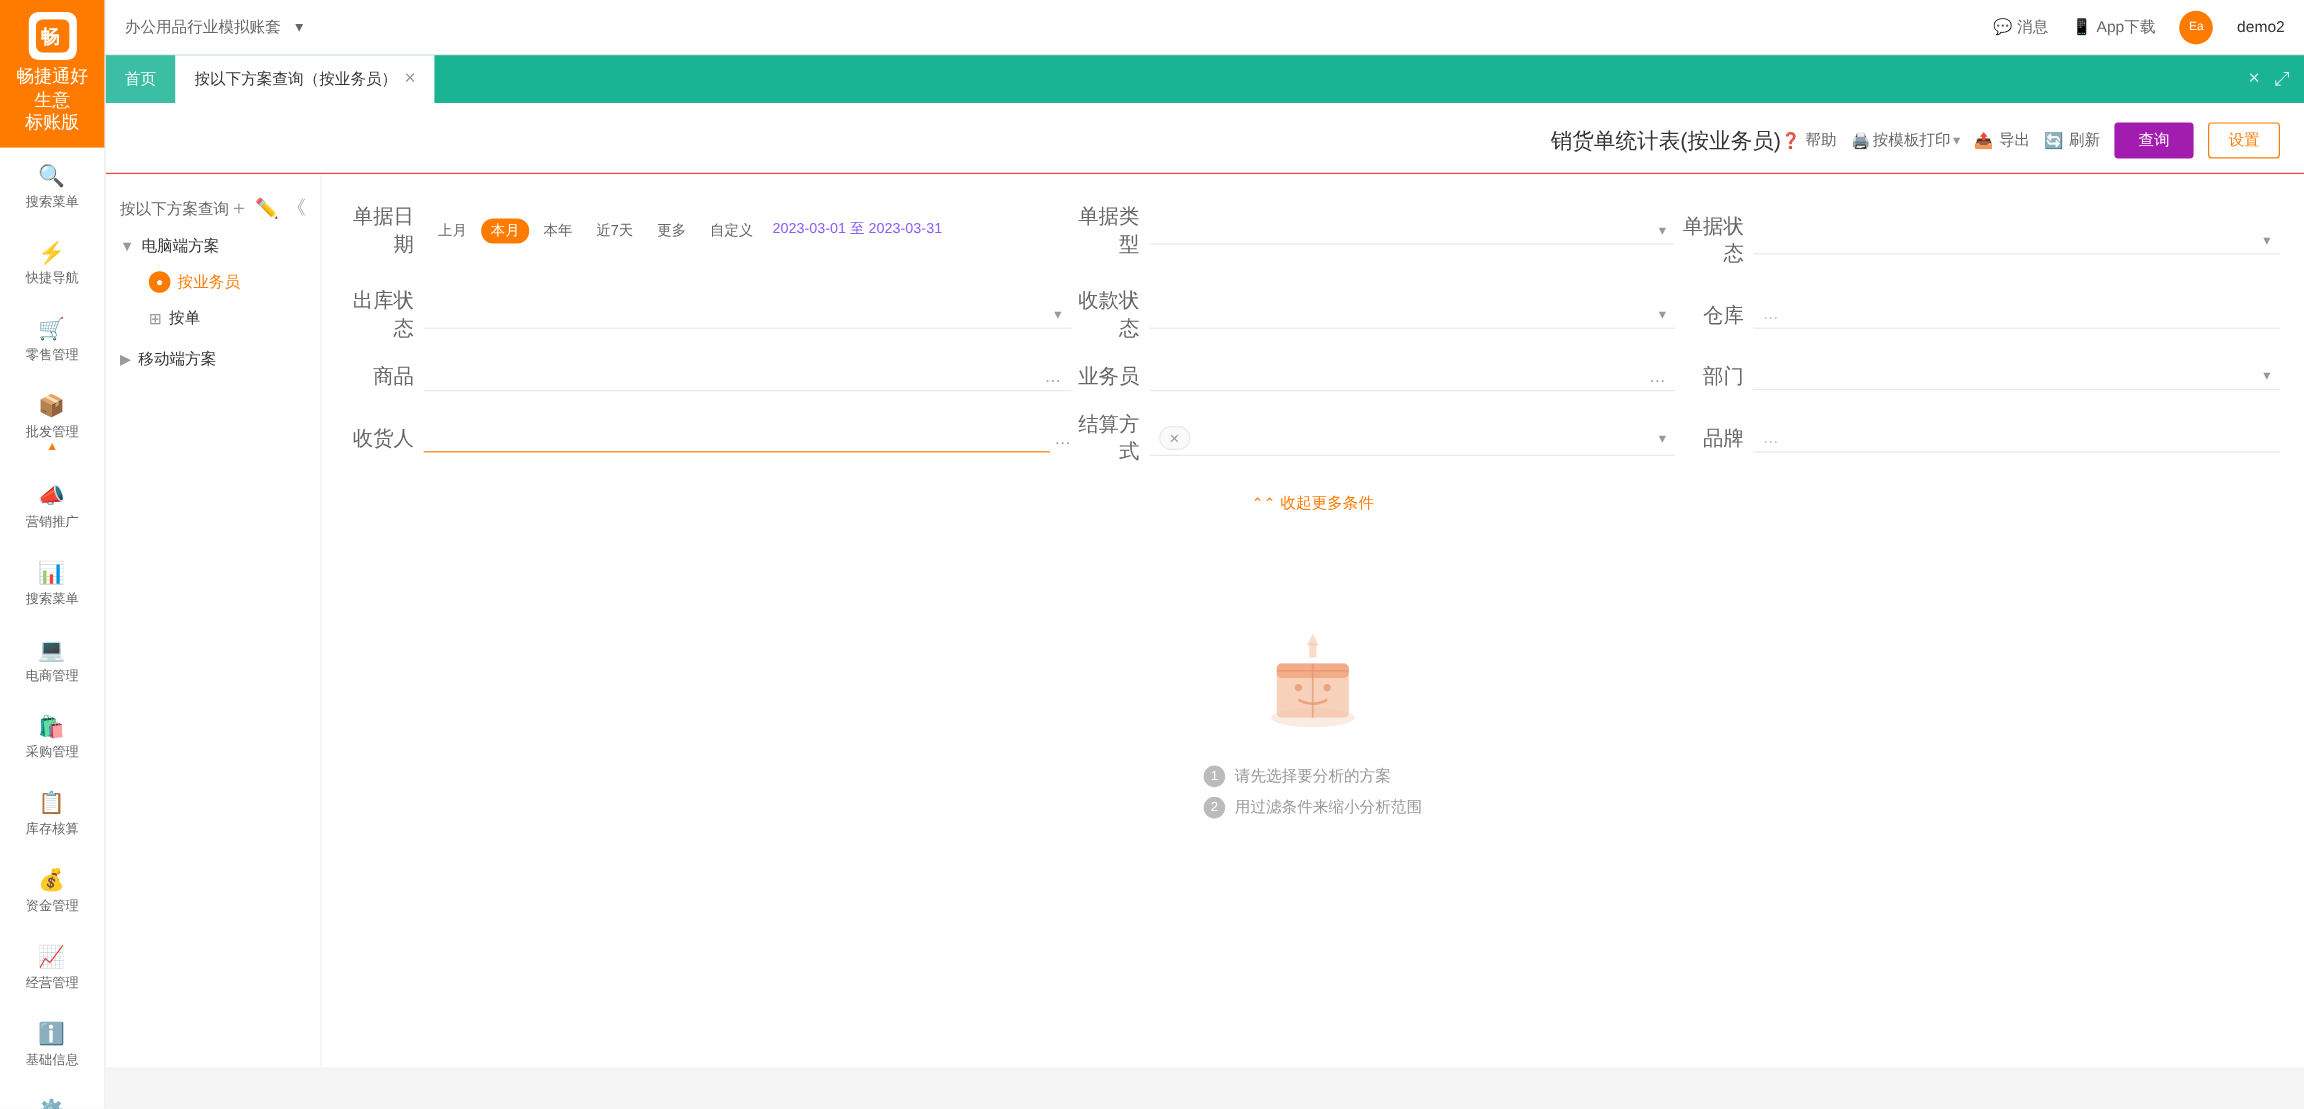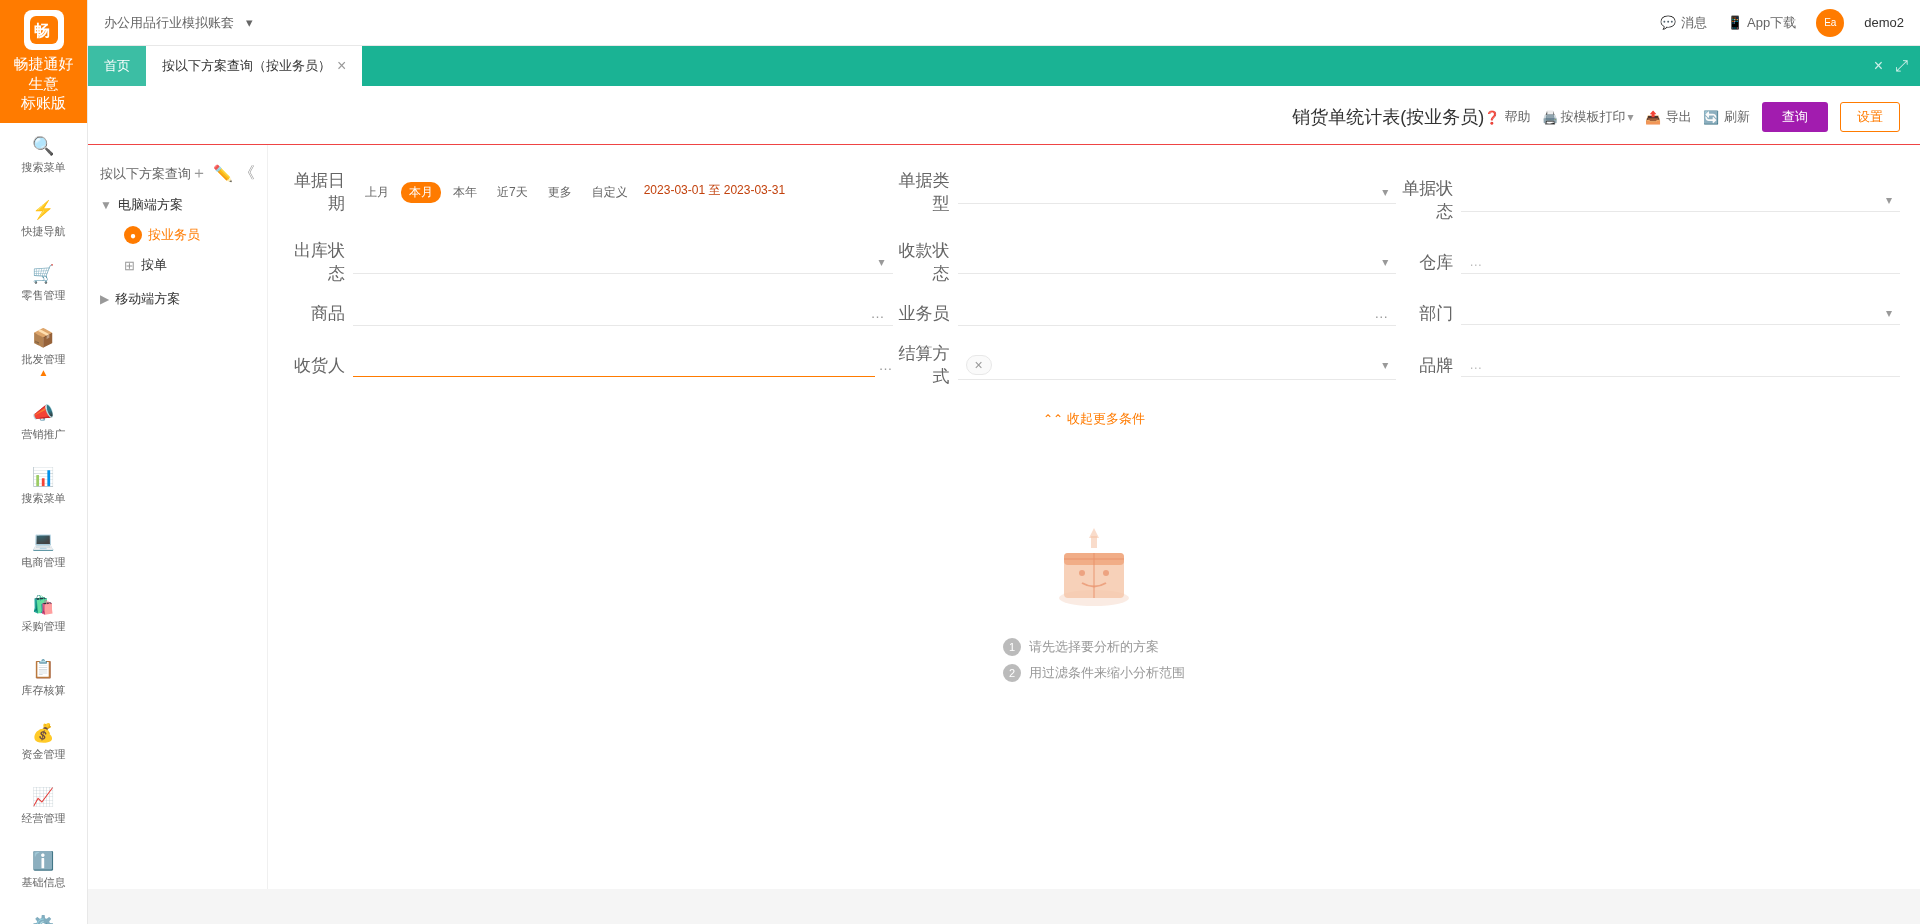--- a/index.html
+++ b/index.html
@@ -75,21 +75,21 @@
     .filter-input { flex: 1; border: none; border-bottom: 1px solid #e8e8e8; padding: 4px 8px; font-size: 13px; color: #333; outline: none; background: transparent; }
     .filter-input.active { border-bottom-color: #ff7b00; }
     .filter-select { flex: 1; display: flex; align-items: center; justify-content: space-between; border-bottom: 1px solid #e8e8e8; padding: 4px 8px; cursor: pointer; }
     .filter-select-text { color: #999; font-size: 13px; }
     .filter-select-arrow { color: #999; font-size: 12px; }
     .filter-more { color: #999; font-size: 14px; cursor: pointer; margin-left: 4px; }
     .filter-date-section { display: flex; flex: 1; }
     .date-btns { display: flex; gap: 4px; align-items: center; margin-left: 4px; }
     .date-btn { padding: 2px 8px; border-radius: 3px; font-size: 12px; cursor: pointer; background: transparent; border: none; color: #666; }
     .date-btn.active { background: #ff7b00; color: #fff; border-radius: 10px; }
-    .date-range { font-size: 12px; color: #c2410c; margin-left: 8px; }
+    .date-range { font-size: 12px; color: #8b5cf6; margin-left: 8px; }
 
     .filter-tag { display: flex; align-items: center; gap: 4px; padding: 2px 8px; border-radius: 12px; border: 1px solid #e8e8e8; font-size: 12px; color: #666; background: #fafafa; }
     .filter-tag-close { cursor: pointer; color: #999; font-size: 14px; line-height: 1; }
 
     .collapse-btn { display: flex; align-items: center; justify-content: center; gap: 4px; color: #ff7b00; font-size: 13px; cursor: pointer; padding: 6px 0 0; width: 100%; }
     .collapse-icon { font-size: 12px; }
 
     
     .empty-state { display: flex; flex-direction: column; align-items: center; justify-content: center; padding: 80px 20px; text-align: center; background: #fff; margin-top: 10px; }
     .empty-icon { width: 100px; height: 100px; margin-bottom: 20px; }

